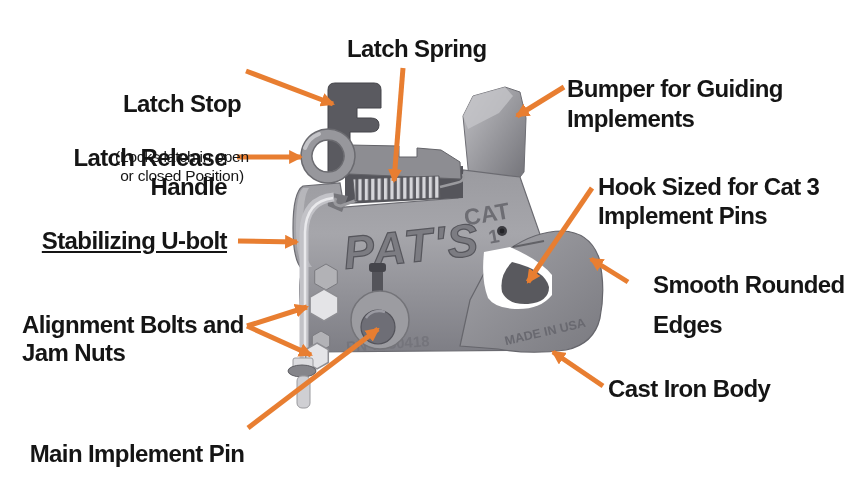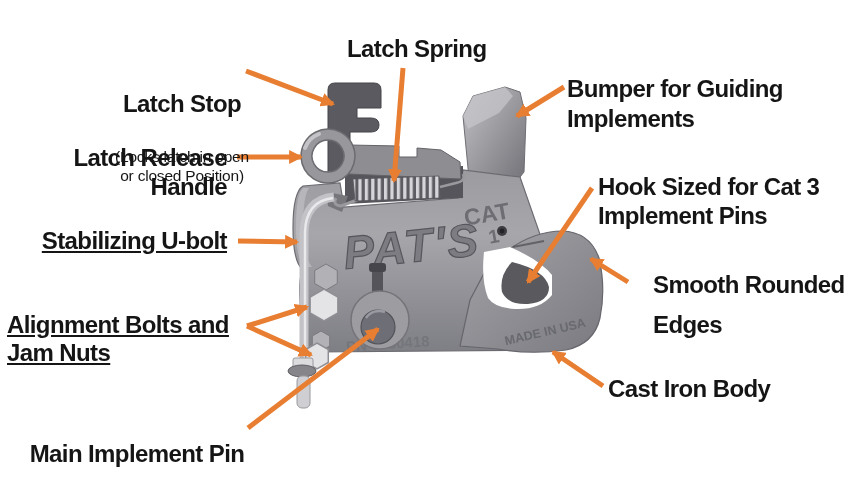--- a/index.html
+++ b/index.html
@@ -160,21 +160,21 @@
   <div class="label anchor-r" style="top:143px;">Latch Release Handle</div>
 
   <div class="label" style="left:598px;top:172px;">Hook Sized for Cat 3
 Implement Pins</div>
 
   <div class="label anchor-r" style="top:226px;text-decoration:underline;">Stabilizing U-bolt</div>
 
   <div class="label" style="left:633px;top:265px;line-height:40px;margin-left:20px;">Smooth Rounded
 Edges</div>
 
-  <div class="label" style="left:7px;top:311px;line-height:28px;text-decoration:underline;">Alignment Bolts and
+  <div class="label" style="left:22px;top:311px;line-height:28px;">Alignment Bolts and
 Jam Nuts</div>
 
   <div class="label" style="left:608px;top:374px;">Cast Iron Body</div>
 
   <div class="label center" style="left:12px;top:410px;width:250px;">
     <div>Main Implement Pin</div>
     
   </div>
 
 </div>

